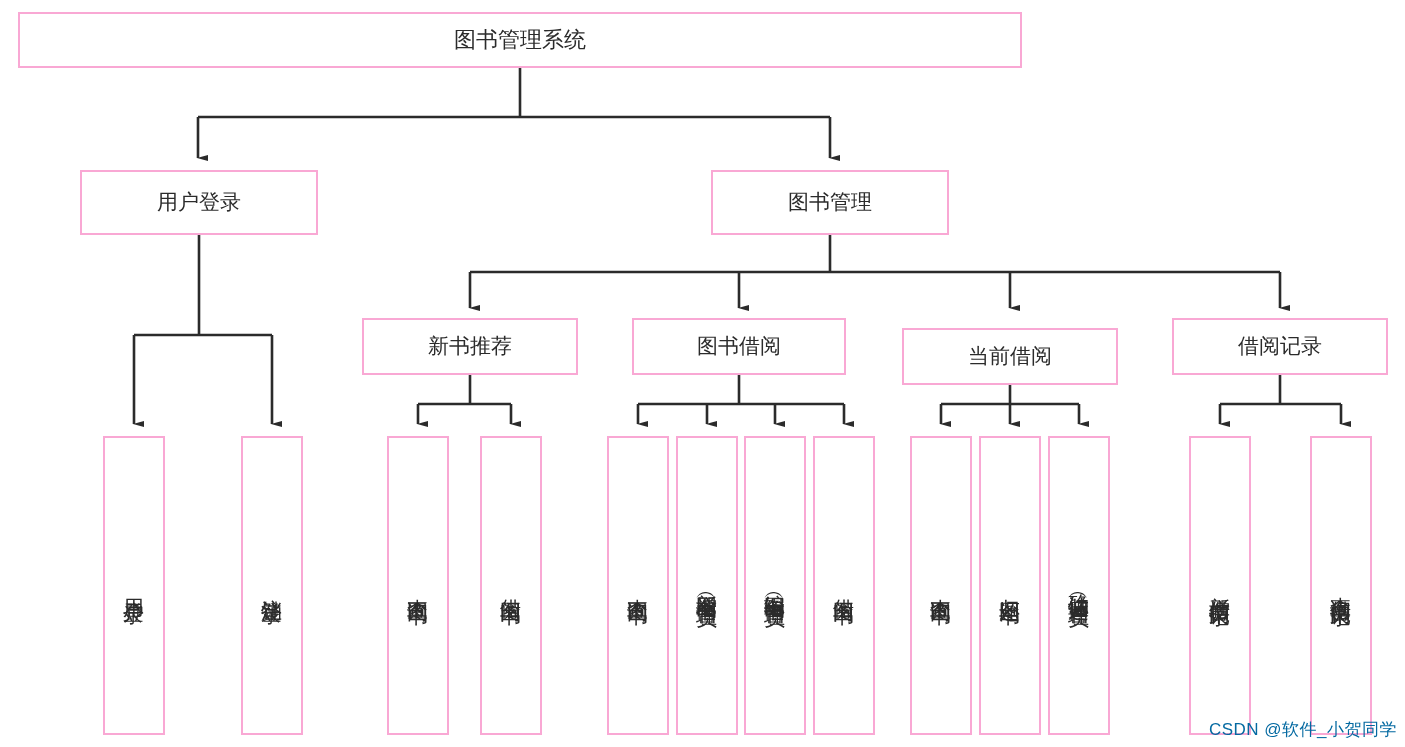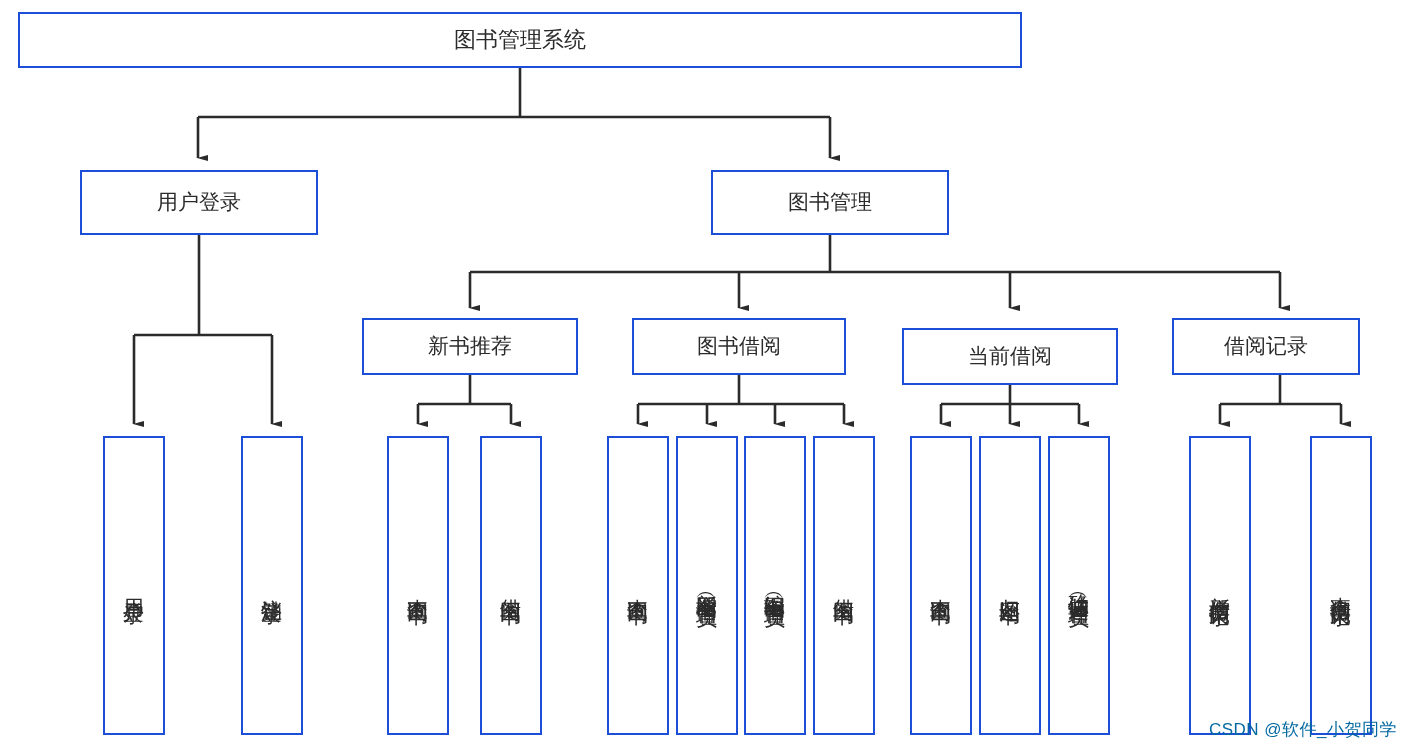--- a/index.html
+++ b/index.html
@@ -22,21 +22,21 @@
     left: 0;
     top: 0;
     width: 1405px;
     height: 747px;
     pointer-events: none;
   }
   .node {
     position: absolute;
     box-sizing: border-box;
     background: #ffffff;
-    border: 2px solid #1d4ed8;
+    border: 2px solid #f9a8d4;
     display: flex;
     align-items: center;
     justify-content: center;
     color: #2b2b2b;
     z-index: 2;
   }
   .node .label {
     display: block;
     text-align: center;
     line-height: 1.28;
@@ -139,21 +139,21 @@
 
   <div class="node node-l3" style="left:362px; top:318px; width:216px; height:57px;">
     <span class="label">新书推荐</span>
   </div>
   <div class="node node-l3" style="left:632px; top:318px; width:214px; height:57px;align-items:center;">
     <span class="label">图书借阅</span>
   </div>
   <div class="node node-l3" style="left:902px; top:328px; width:216px; height:57px;">
     <span class="label">当前借阅</span>
   </div>
-  <div class="node node-l3" style="left:1172px; top:318px; width:188px; height:57px;">
+  <div class="node node-l3" style="left:1172px; top:318px; width:216px; height:57px;">
     <span class="label">借阅记录</span>
   </div>
 
   <div class="node node-leaf" style="left:103px; top:436px; width:62px; height:299px;">
     <span class="label">用户登录</span>
   </div>
   <div class="node node-leaf" style="left:241px; top:436px; width:62px; height:299px;">
     <span class="label">注销登录</span>
   </div>
 

